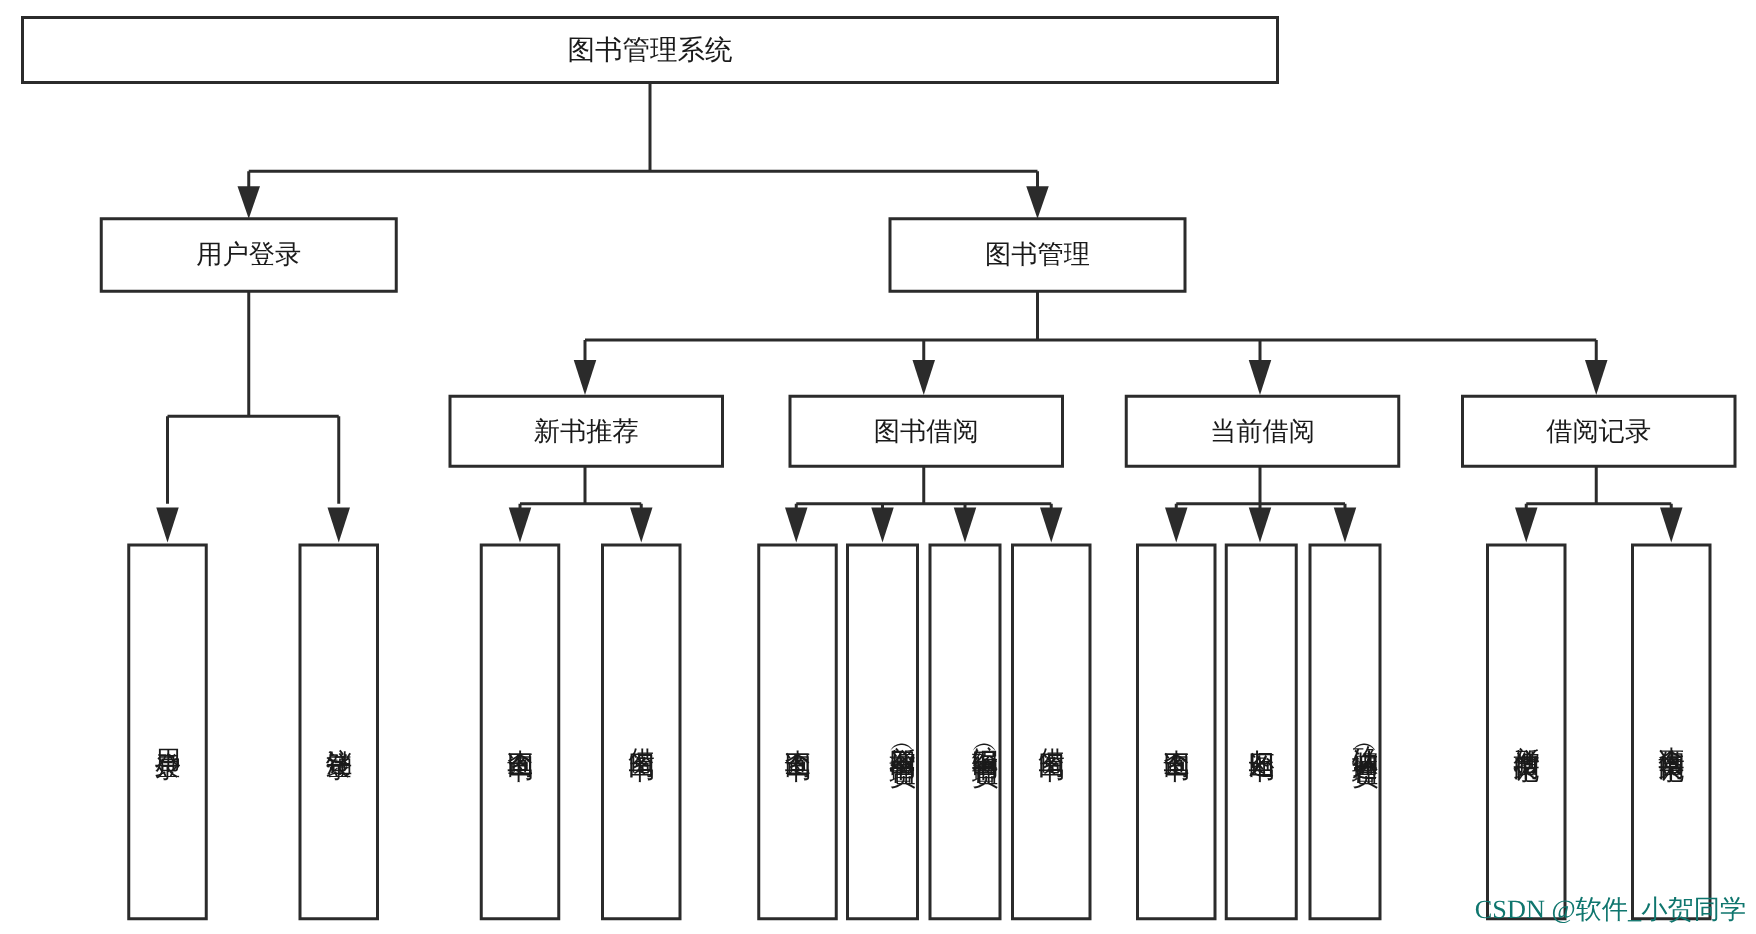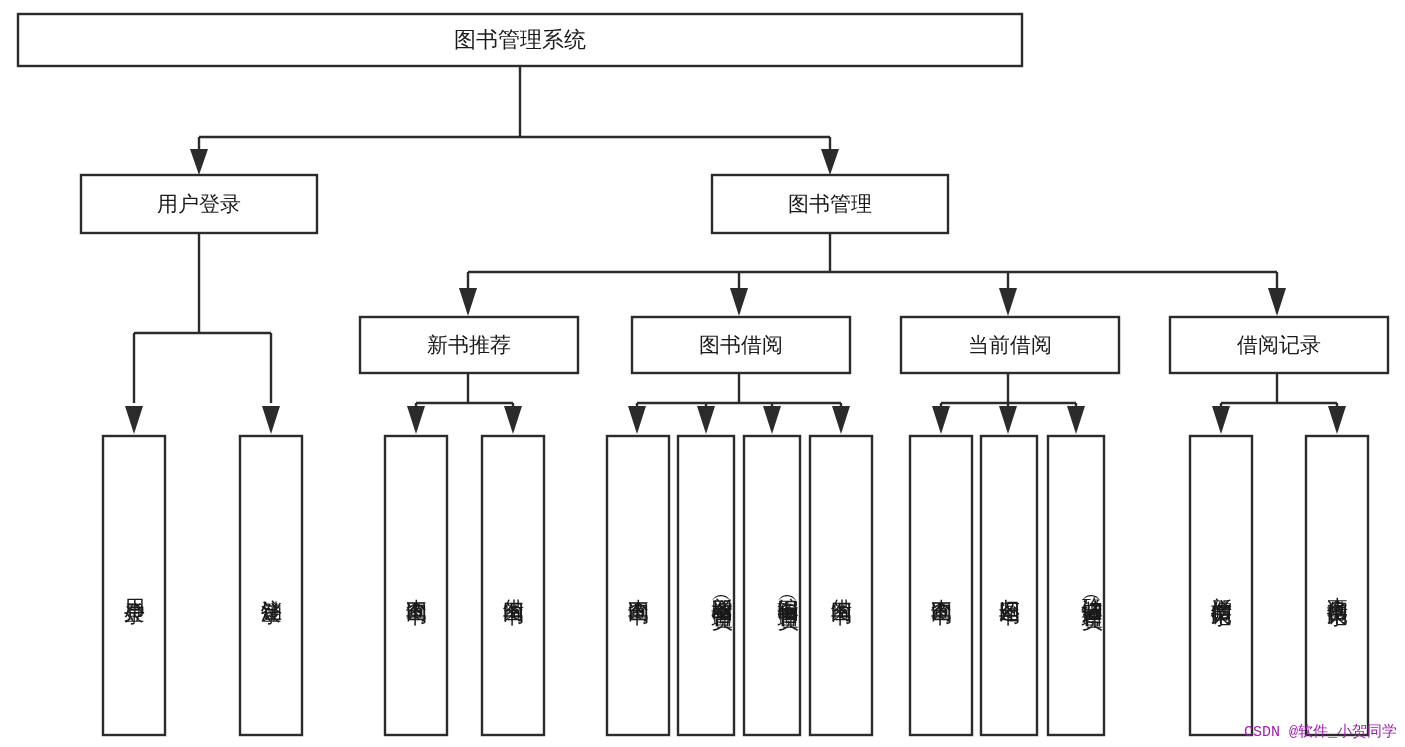--- a/index.html
+++ b/index.html
@@ -68,23 +68,23 @@
     display: flex;
     align-items: center;
     justify-content: center;
     white-space: nowrap;
     pointer-events: none;
   }
   .watermark {
     position: absolute;
     right: 8px;
     bottom: 6px;
-    font-family: Liberation Mono, monospace;
-    font-size: 15px;
-    color: #a21caf;
+    font-family: Liberation Serif, serif;
+    font-size: 21px;
+    color: #0f766e;
     white-space: nowrap;
   }
 </style>
 </head>
 <body>
 
 <div id="diagram-root">
 
   <svg id="diagram-svg" viewBox="0 0 1405 747">
     <defs></defs>

